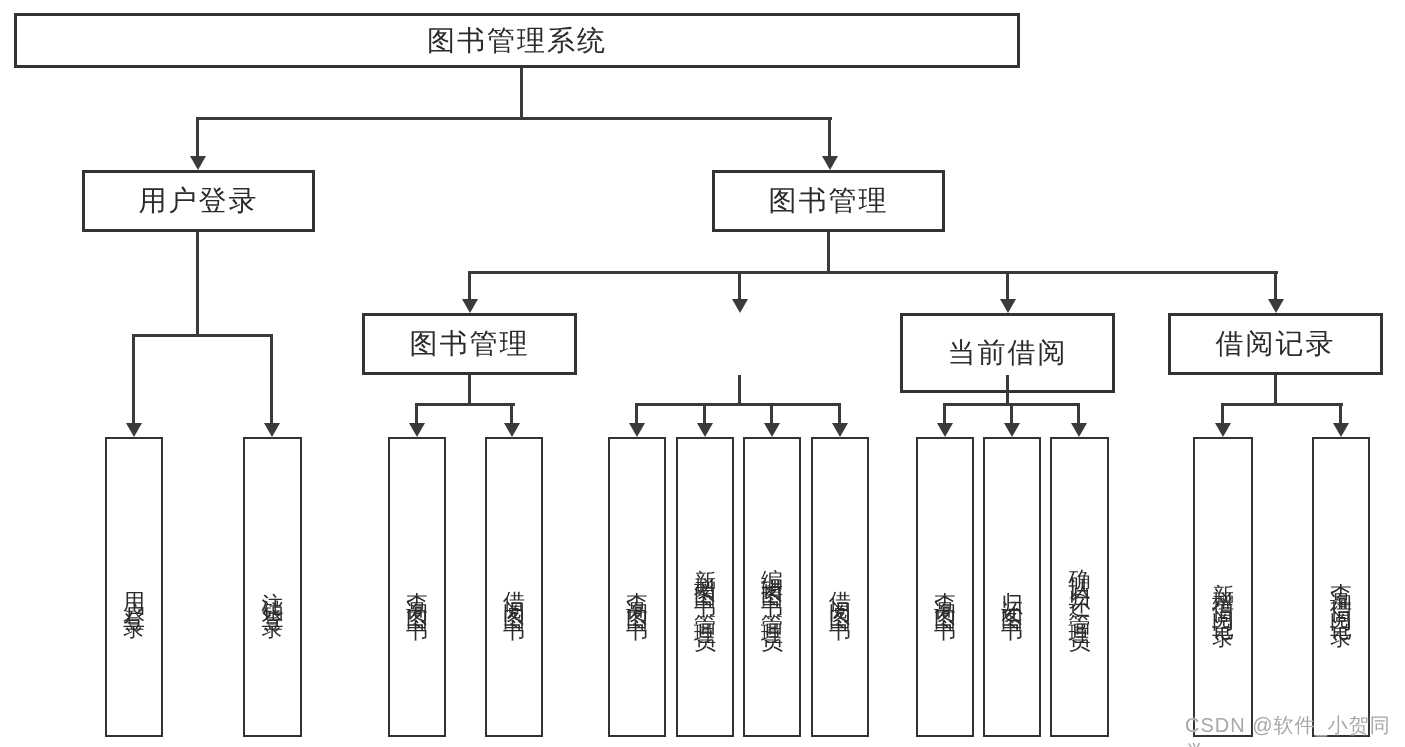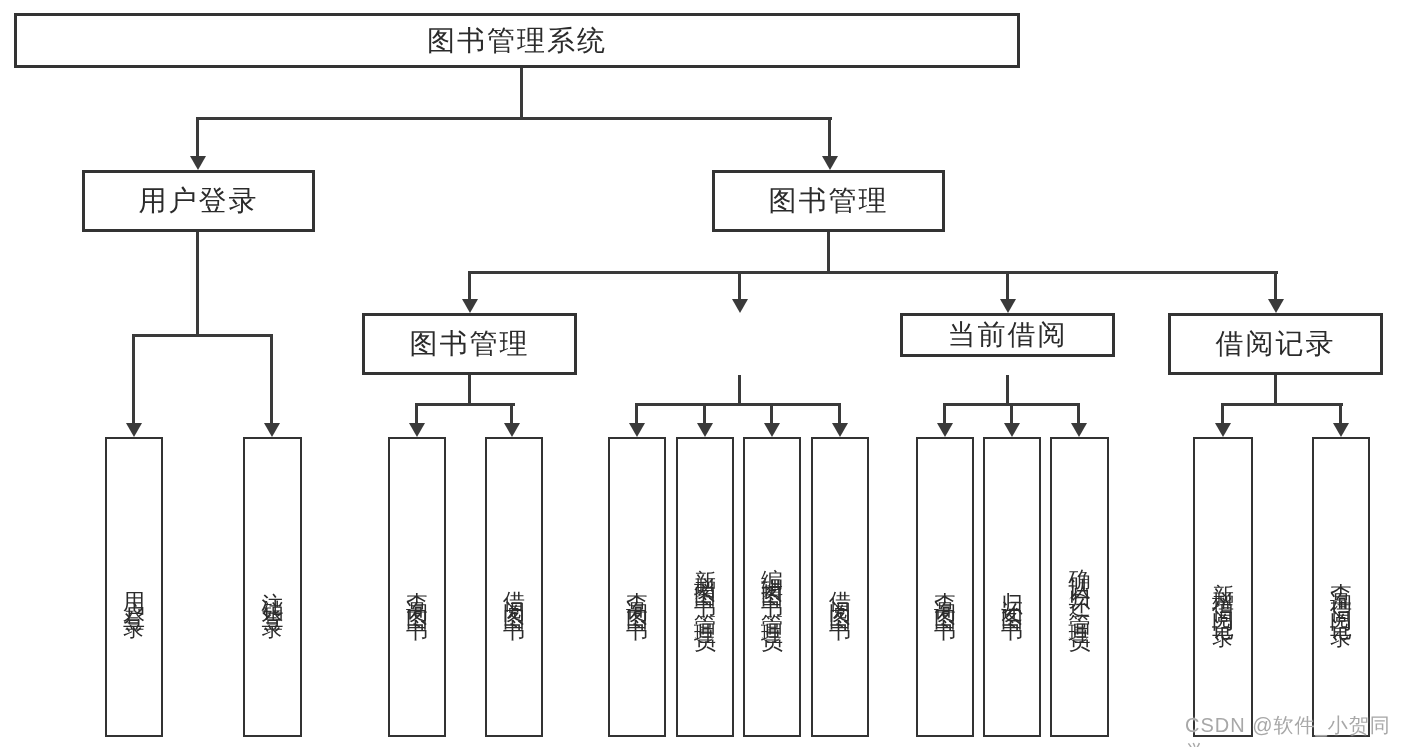--- a/index.html
+++ b/index.html
@@ -89,21 +89,21 @@
   <div class="vline" style="left:468px;  top:271px; height:30px;"></div>
   <div class="arrow" style="left:462px;  top:299px;"></div>
   <div class="vline" style="left:738px;  top:271px; height:30px;"></div>
   <div class="arrow" style="left:732px;  top:299px;"></div>
   <div class="vline" style="left:1006px; top:271px; height:30px;"></div>
   <div class="arrow" style="left:1000px; top:299px;"></div>
   <div class="vline" style="left:1274px; top:271px; height:30px;"></div>
   <div class="arrow" style="left:1268px; top:299px;"></div>
 
   <div class="box" style="left:362px;  top:313px; width:215px; height:62px;">图书管理</div>
-  <div class="box" style="left:900px;  top:313px; width:215px; height:44px;">当前借阅</div>
+  <div class="box" style="left:900px;  top:313px; width:215px; height:80px;">当前借阅</div>
   <div class="box" style="left:1168px; top:313px; width:215px; height:62px;">借阅记录</div>
 
   <div class="vline" style="left:468px; top:375px; height:31px;"></div>
   <div class="hline" style="left:415px; top:403px; width:100px;"></div>
   <div class="vline" style="left:415px; top:403px; height:21px;"></div>
   <div class="arrow" style="left:409px; top:423px;"></div>
   <div class="vline" style="left:510px; top:403px; height:21px;"></div>
   <div class="arrow" style="left:504px; top:423px;"></div>
 
   <div class="vline" style="left:738px; top:375px; height:31px;"></div>

